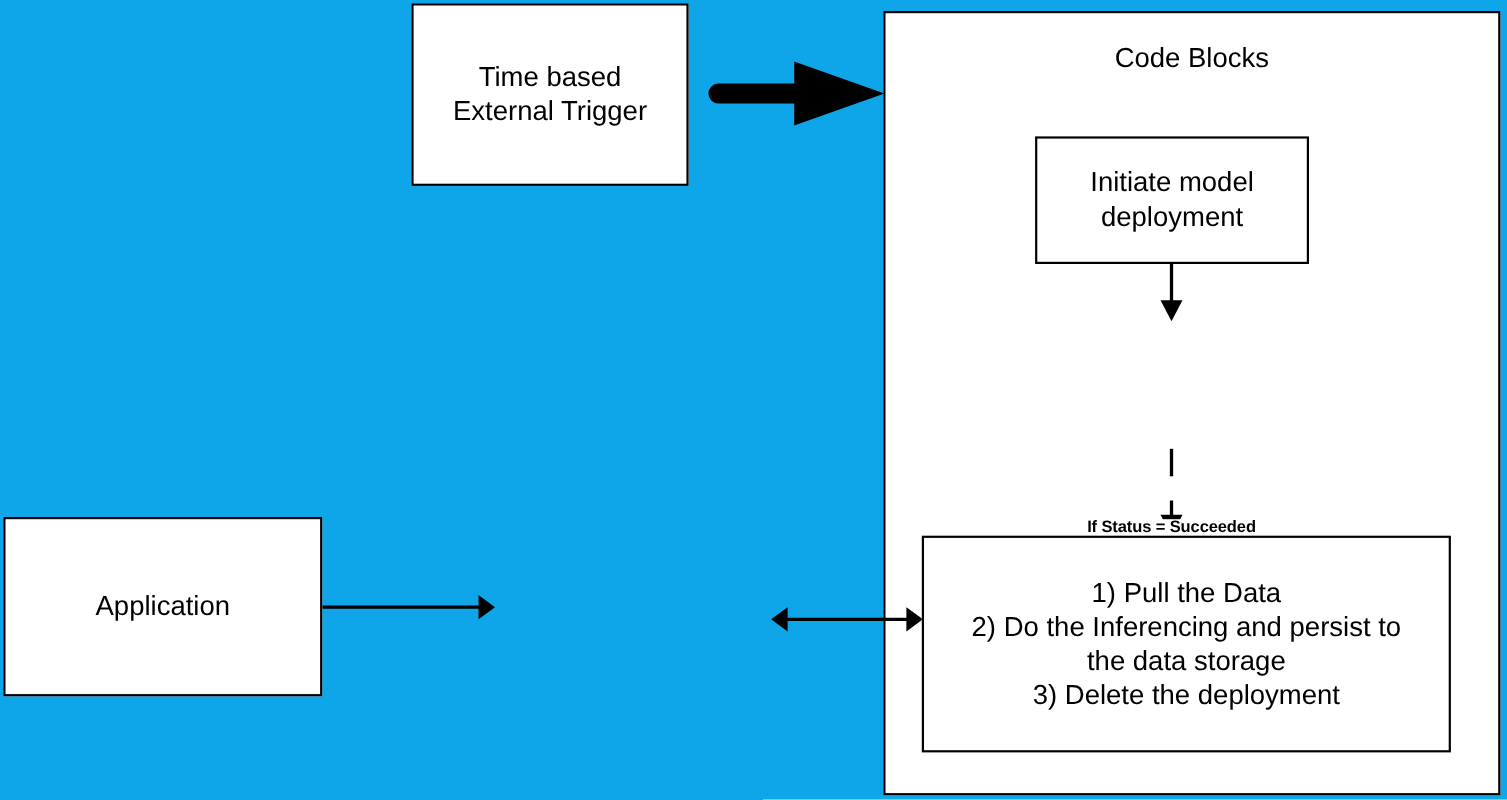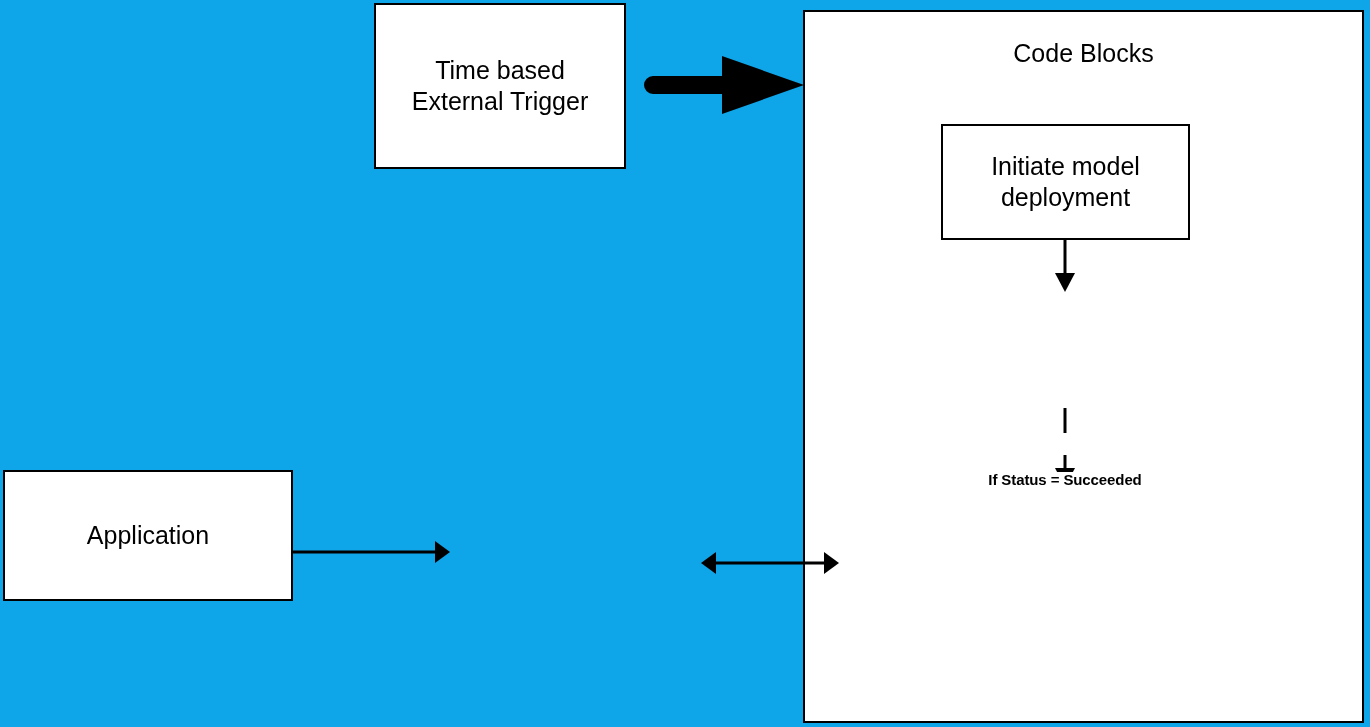--- a/index.html
+++ b/index.html
@@ -64,21 +64,21 @@
     width: 249px; height: 116px;
     font-size: 25px;
   }
   #steps-box {
     left: 838px; top: 487px;
     width: 481px; height: 197px;
     font-size: 25px;
   }
   #application-box {
     left: 3px; top: 470px;
-    width: 290px; height: 131px;
+    width: 290px; height: 163px;
     font-size: 25px;
   }
   #storage-box {
     left: 449px; top: 468px;
     width: 252px; height: 169px;
     font-size: 25px;
   }
   
   #status-label {
     position: absolute;
@@ -146,19 +146,25 @@
   </div>
 
   <div class="box" id="initiate-box">
     <span class="box-label">Initiate model
 deployment</span>
   </div>
 
 
   <div id="status-label">If Status = Succeeded</div>
 
+  <div class="box" id="steps-box">
+    <span class="box-label">1) Pull the Data
+2) Do the Inferencing and persist to
+the data storage
+3) Delete the deployment</span>
+  </div>
 
   <div class="box" id="application-box">
     <span class="box-label">Application</span>
   </div>
 
 
 </div>
 
 </body></html>

